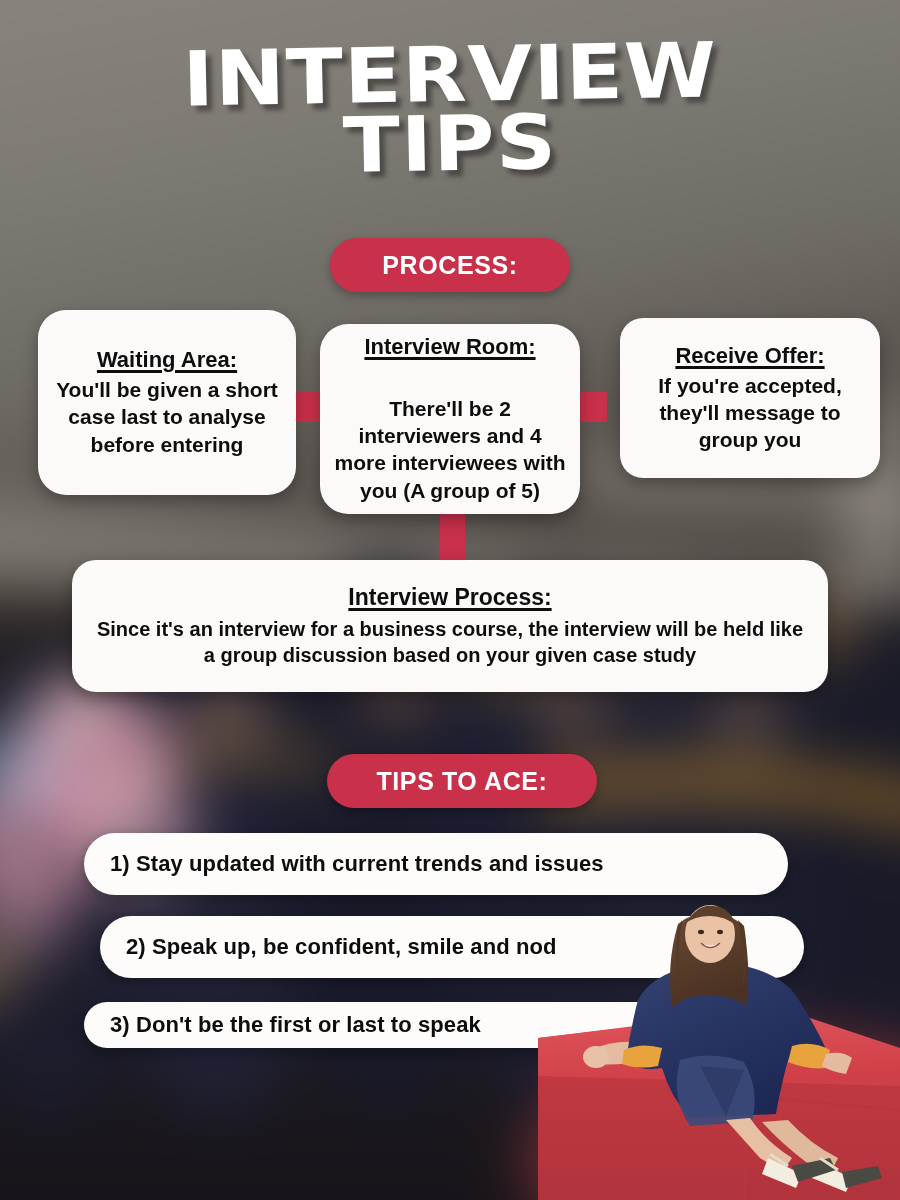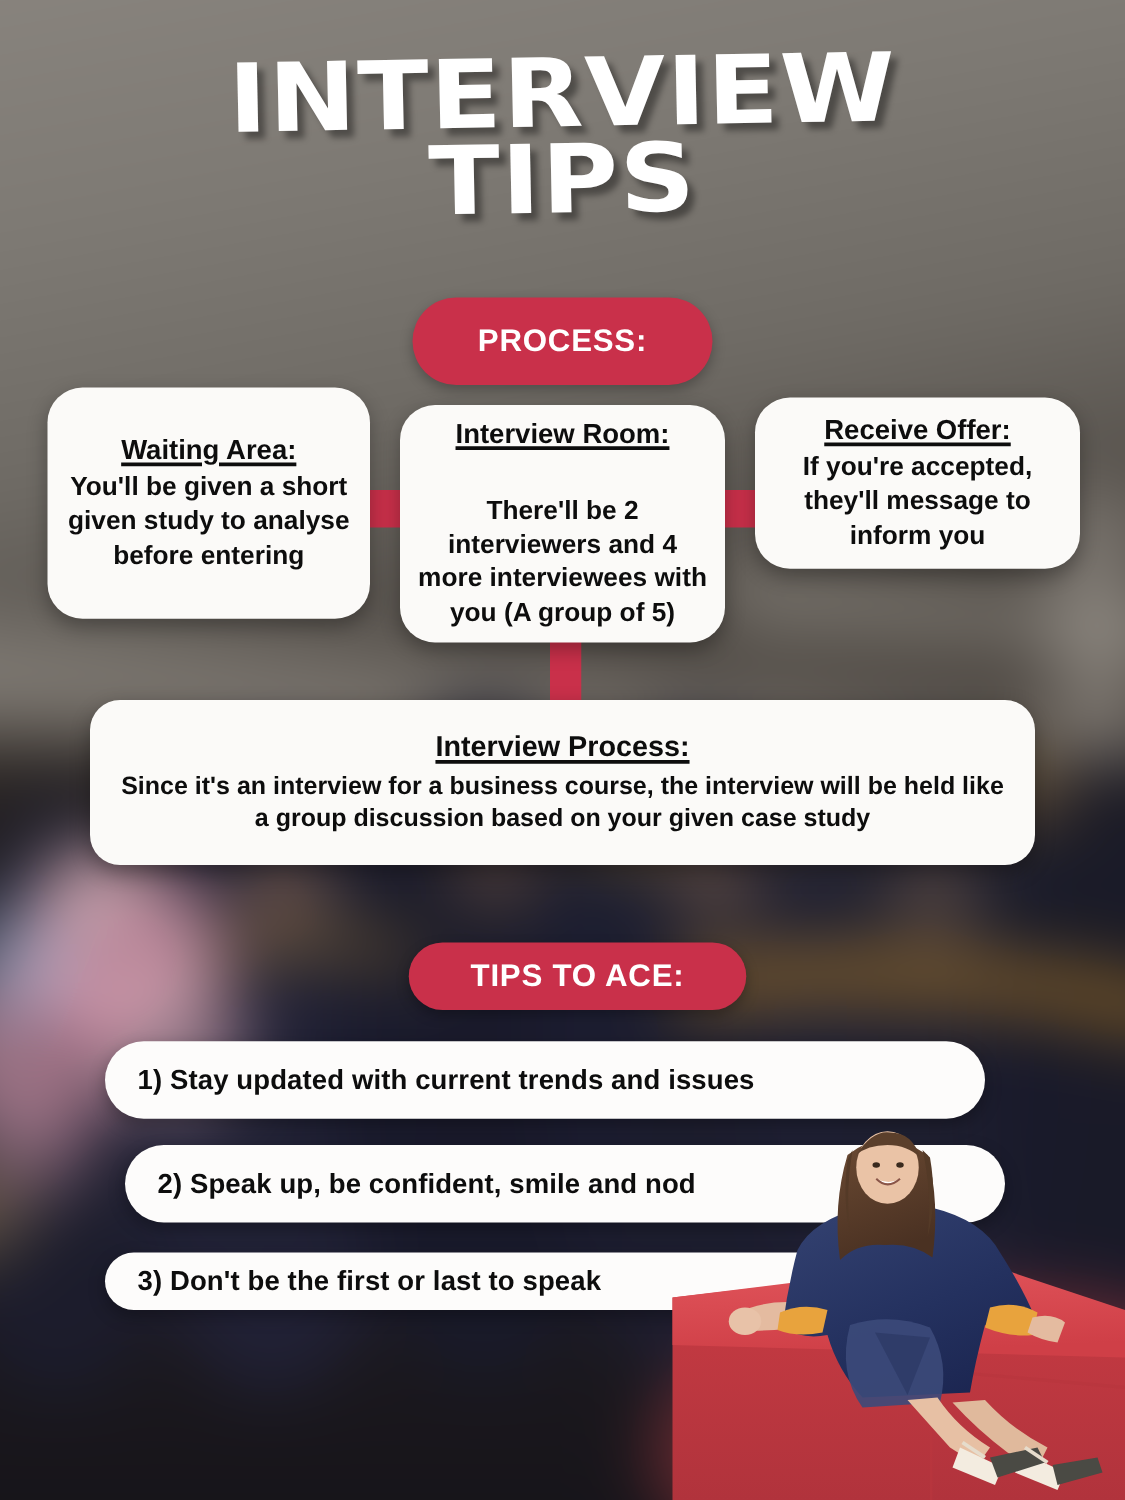--- a/index.html
+++ b/index.html
@@ -82,21 +82,21 @@
     align-items: center;
     justify-content: center;
     background: #c9304a;
     color: #ffffff;
     border-radius: 999px;
     font-size: 25px;
     font-weight: bold;
     letter-spacing: 0.6px;
     box-shadow: 0 4px 10px rgba(0,0,0,0.28);
   }
-  #pill-process { left: 330px; top: 238px; width: 240px; height: 70px; }
+  #pill-process { left: 330px; top: 238px; width: 240px; height: 54px; }
   #pill-tips    { left: 327px; top: 754px; width: 270px; height: 54px; }
 
   
   .card {
     position: absolute;
     z-index: 4;
     background: #fbfaf8;
     border-radius: 28px;
     box-shadow: 0 6px 16px rgba(0,0,0,0.30);
     display: flex;
@@ -117,21 +117,21 @@
     line-height: 1.18;
   }
   .card .card-body {
     font-size: 21px;
     font-weight: bold;
     line-height: 1.3;
   }
 
   #card-waiting   { left: 38px;  top: 310px; width: 258px; height: 185px; }
   #card-room      { left: 320px; top: 324px; width: 260px; height: 190px; justify-content: space-between; }
-  #card-offer     { left: 604px; top: 318px; width: 260px; height: 137px; }
+  #card-offer     { left: 620px; top: 318px; width: 260px; height: 160px; border-radius: 23px; }
 
   #card-process {
     left: 72px; top: 560px; width: 756px; height: 132px;
     border-radius: 24px;
   }
   #card-process .card-head { font-size: 23px; margin-bottom: 5px; }
   #card-process .card-body {
     font-size: 20px;
     line-height: 1.32;
     max-width: 720px;
@@ -234,31 +234,31 @@
   </div>
 
   <div class="pill" id="pill-process">PROCESS:</div>
 
   <div class="connector" id="conn-h1"></div>
   <div class="connector" id="conn-h2"></div>
   <div class="connector" id="conn-v1"></div>
 
   <div class="card" id="card-waiting">
     <div class="card-head">Waiting Area:</div>
-    <div class="card-body">You'll be given a short given study to analyse before entering</div>
+    <div class="card-body">You'll be given a short case last to analyse before entering</div>
   </div>
 
   <div class="card" id="card-room">
     <div class="card-head">Interview Room:</div>
     <div class="card-body">There'll be 2 interviewers and 4 more interviewees with you (A group of 5)</div>
   </div>
 
   <div class="card" id="card-offer">
     <div class="card-head">Receive Offer:</div>
-    <div class="card-body">If you're accepted, they'll message to inform you</div>
+    <div class="card-body">If you're accepted, they'll message to group you</div>
   </div>
 
   <div class="card" id="card-process">
     <div class="card-head">Interview Process:</div>
     <div class="card-body">Since it's an interview for a business course, the interview will be held like a group discussion based on your given case study</div>
   </div>
 
   <div class="pill" id="pill-tips">TIPS TO ACE:</div>
 
   <div class="tip-bar" id="tip-1">1) Stay updated with current trends and issues</div>

